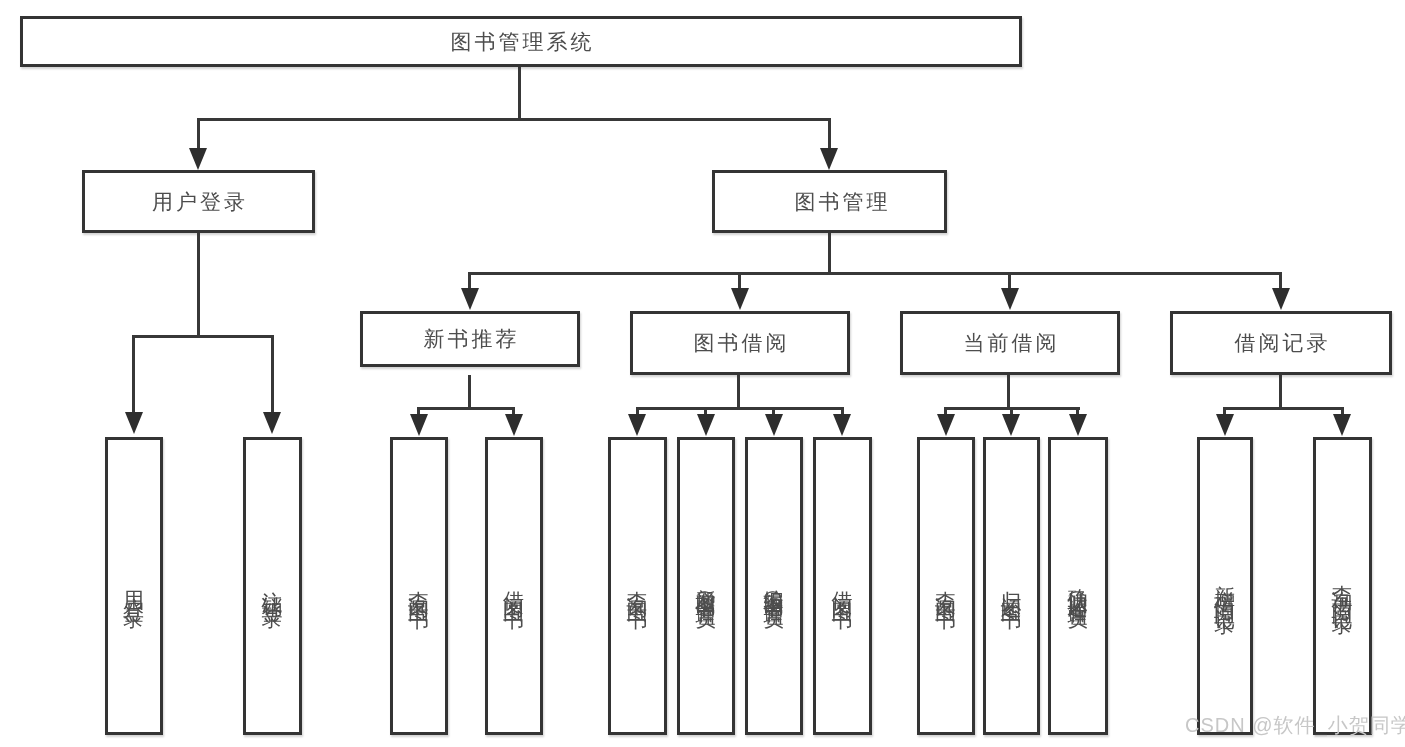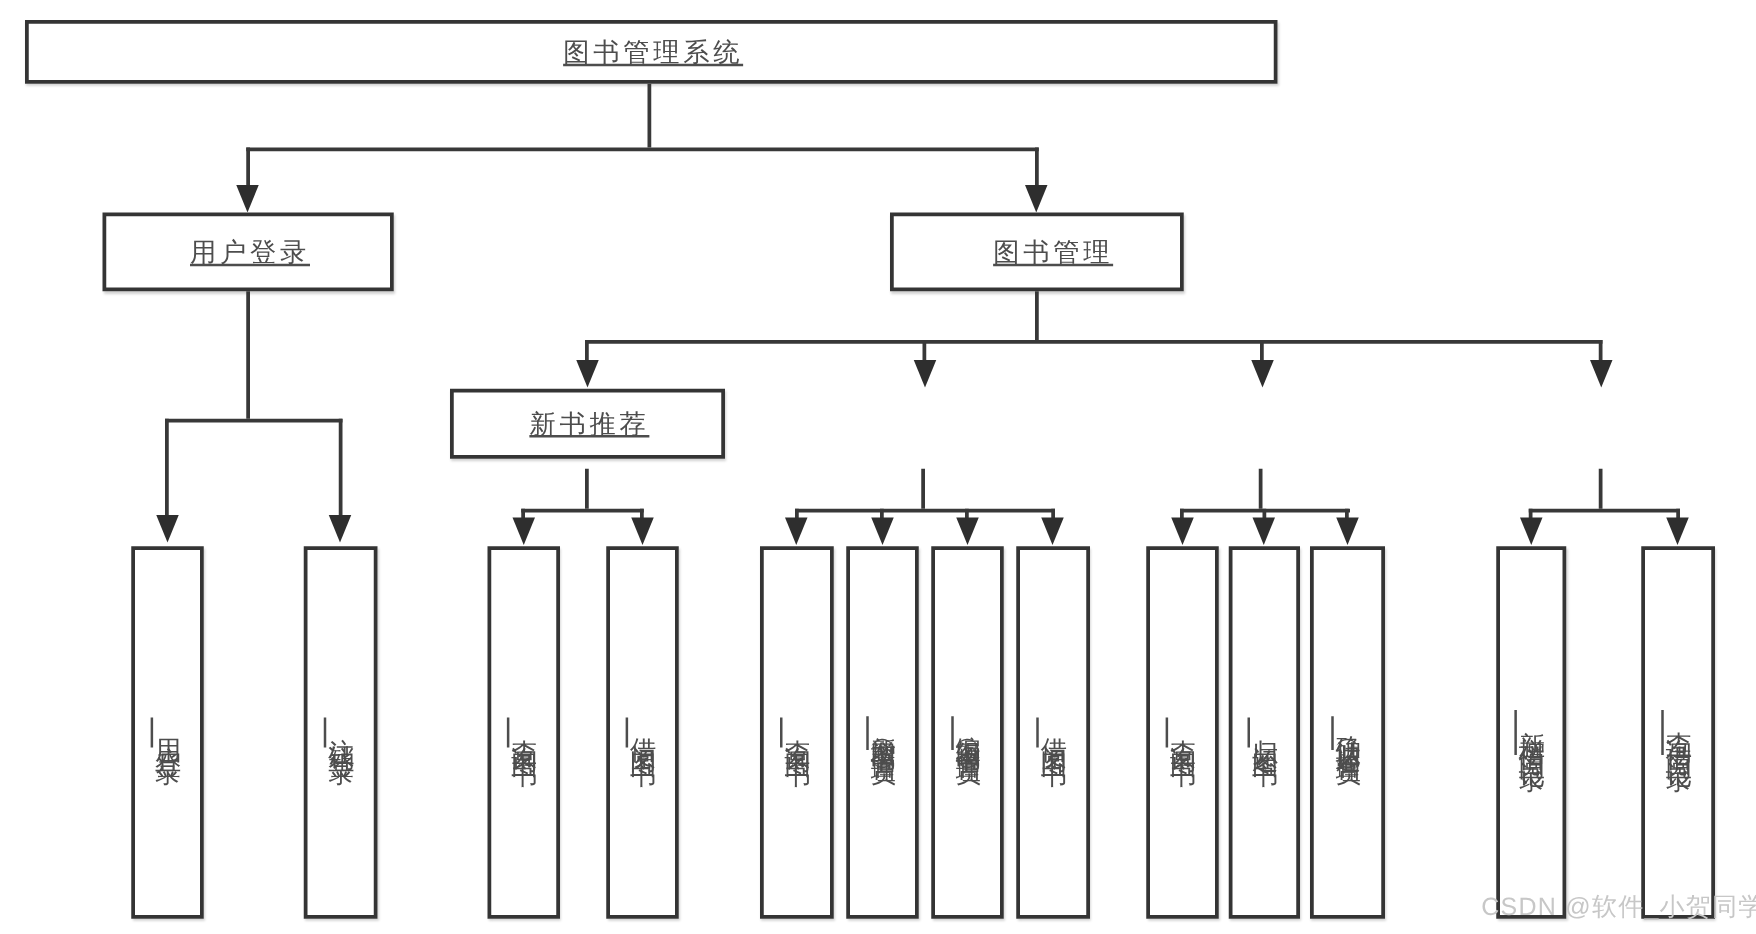--- a/index.html
+++ b/index.html
@@ -14,21 +14,20 @@
   .box {
     position: absolute;
     box-sizing: border-box;
     border: 3px solid #343434;
     background: #ffffff;
     display: flex;
     align-items: center;
     justify-content: center;
     color: #4d4d4d;
     box-shadow: 1px 2px 2px rgba(0,0,0,0.18);
-    text-decoration: underline;
   }
   .hnode {
     font-size: 21px;
     letter-spacing: 3px;
     text-indent: 3px;
     white-space: nowrap;
   }
   .leaf {
     writing-mode: vertical-rl;
     text-orientation: mixed;
@@ -94,20 +93,29 @@
   <div class="arr" style="left:461px; top:288px;"></div>
   <div class="vl" style="left:738px; top:272px; height:18px;"></div>
   <div class="arr" style="left:731px; top:288px;"></div>
   <div class="vl" style="left:1008px; top:272px; height:18px;"></div>
   <div class="arr" style="left:1001px; top:288px;"></div>
   <div class="vl" style="left:1279px; top:272px; height:18px;"></div>
   <div class="arr" style="left:1272px; top:288px;"></div>
 
   <div class="box hnode" style="left:360px; top:311px; width:220px; height:56px;">
     <span>新书推荐</span>
+  </div>
+  <div class="box hnode" style="left:630px; top:311px; width:220px; height:64px;">
+    <span>图书借阅</span>
+  </div>
+  <div class="box hnode" style="left:900px; top:311px; width:220px; height:64px;">
+    <span>当前借阅</span>
+  </div>
+  <div class="box hnode" style="left:1170px; top:311px; width:222px; height:64px;">
+    <span>借阅记录</span>
   </div>
 
   <div class="vl" style="left:468px; top:375px; height:32px;"></div>
   <div class="hl" style="left:417px; top:407px; width:98px;"></div>
   <div class="vl" style="left:417px; top:407px; height:9px;"></div>
   <div class="arr" style="left:410px; top:414px;"></div>
   <div class="vl" style="left:512px; top:407px; height:9px;"></div>
   <div class="arr" style="left:505px; top:414px;"></div>
 
   <div class="vl" style="left:737px; top:375px; height:32px;"></div>

